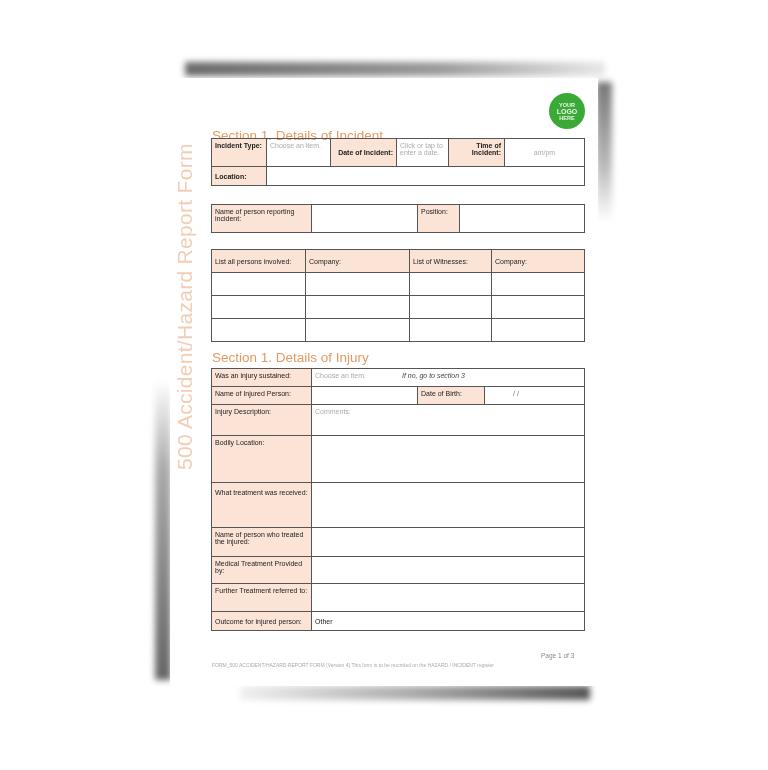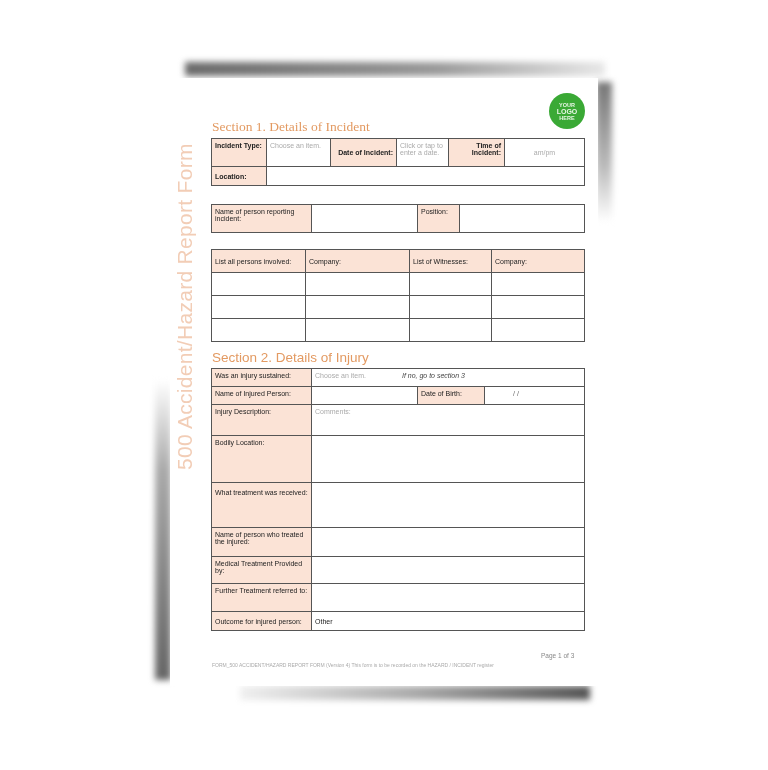--- a/index.html
+++ b/index.html
@@ -63,21 +63,21 @@
 <div class="page"></div>
 
 <div class="vtitle">500 Accident/Hazard Report Form</div>
 
 <div class="logo">
   <span>YOUR</span>
   <span style="font-size:7px;line-height:7px;">LOGO</span>
   <span>HERE</span>
 </div>
 
-<div class="sec-title" style="top:119px;font-family:Liberation Serif, serif;">Section 1. Details of Incident</div>
+<div class="sec-title" style="top:128px;">Section 1. Details of Incident</div>
 
 <table style="left:211px; top:138px; width:373px;">
   <colgroup>
       <col style="width:55px">
       <col style="width:64px">
       <col style="width:66px">
       <col style="width:52px">
       <col style="width:56px">
       <col style="width:80px">
     </colgroup>
@@ -142,21 +142,21 @@
   </tr>
   <tr style="height:23px">
     <td></td>
     <td></td>
     <td></td>
     <td></td>
   </tr>
 </tbody>
   </table>
 
-<div class="sec-title" style="top:350px;">Section 2. Details of Injury</div>
+<div class="sec-title" style="top:350px;">Section 1. Details of Injury</div>
 
 <table style="left:211px; top:368px; width:373px;">
   <colgroup>
       <col style="width:100px">
       <col style="width:106px">
       <col style="width:67px">
       <col style="width:100px">
     </colgroup>
   <tbody>
       <tr style="height:18px">

